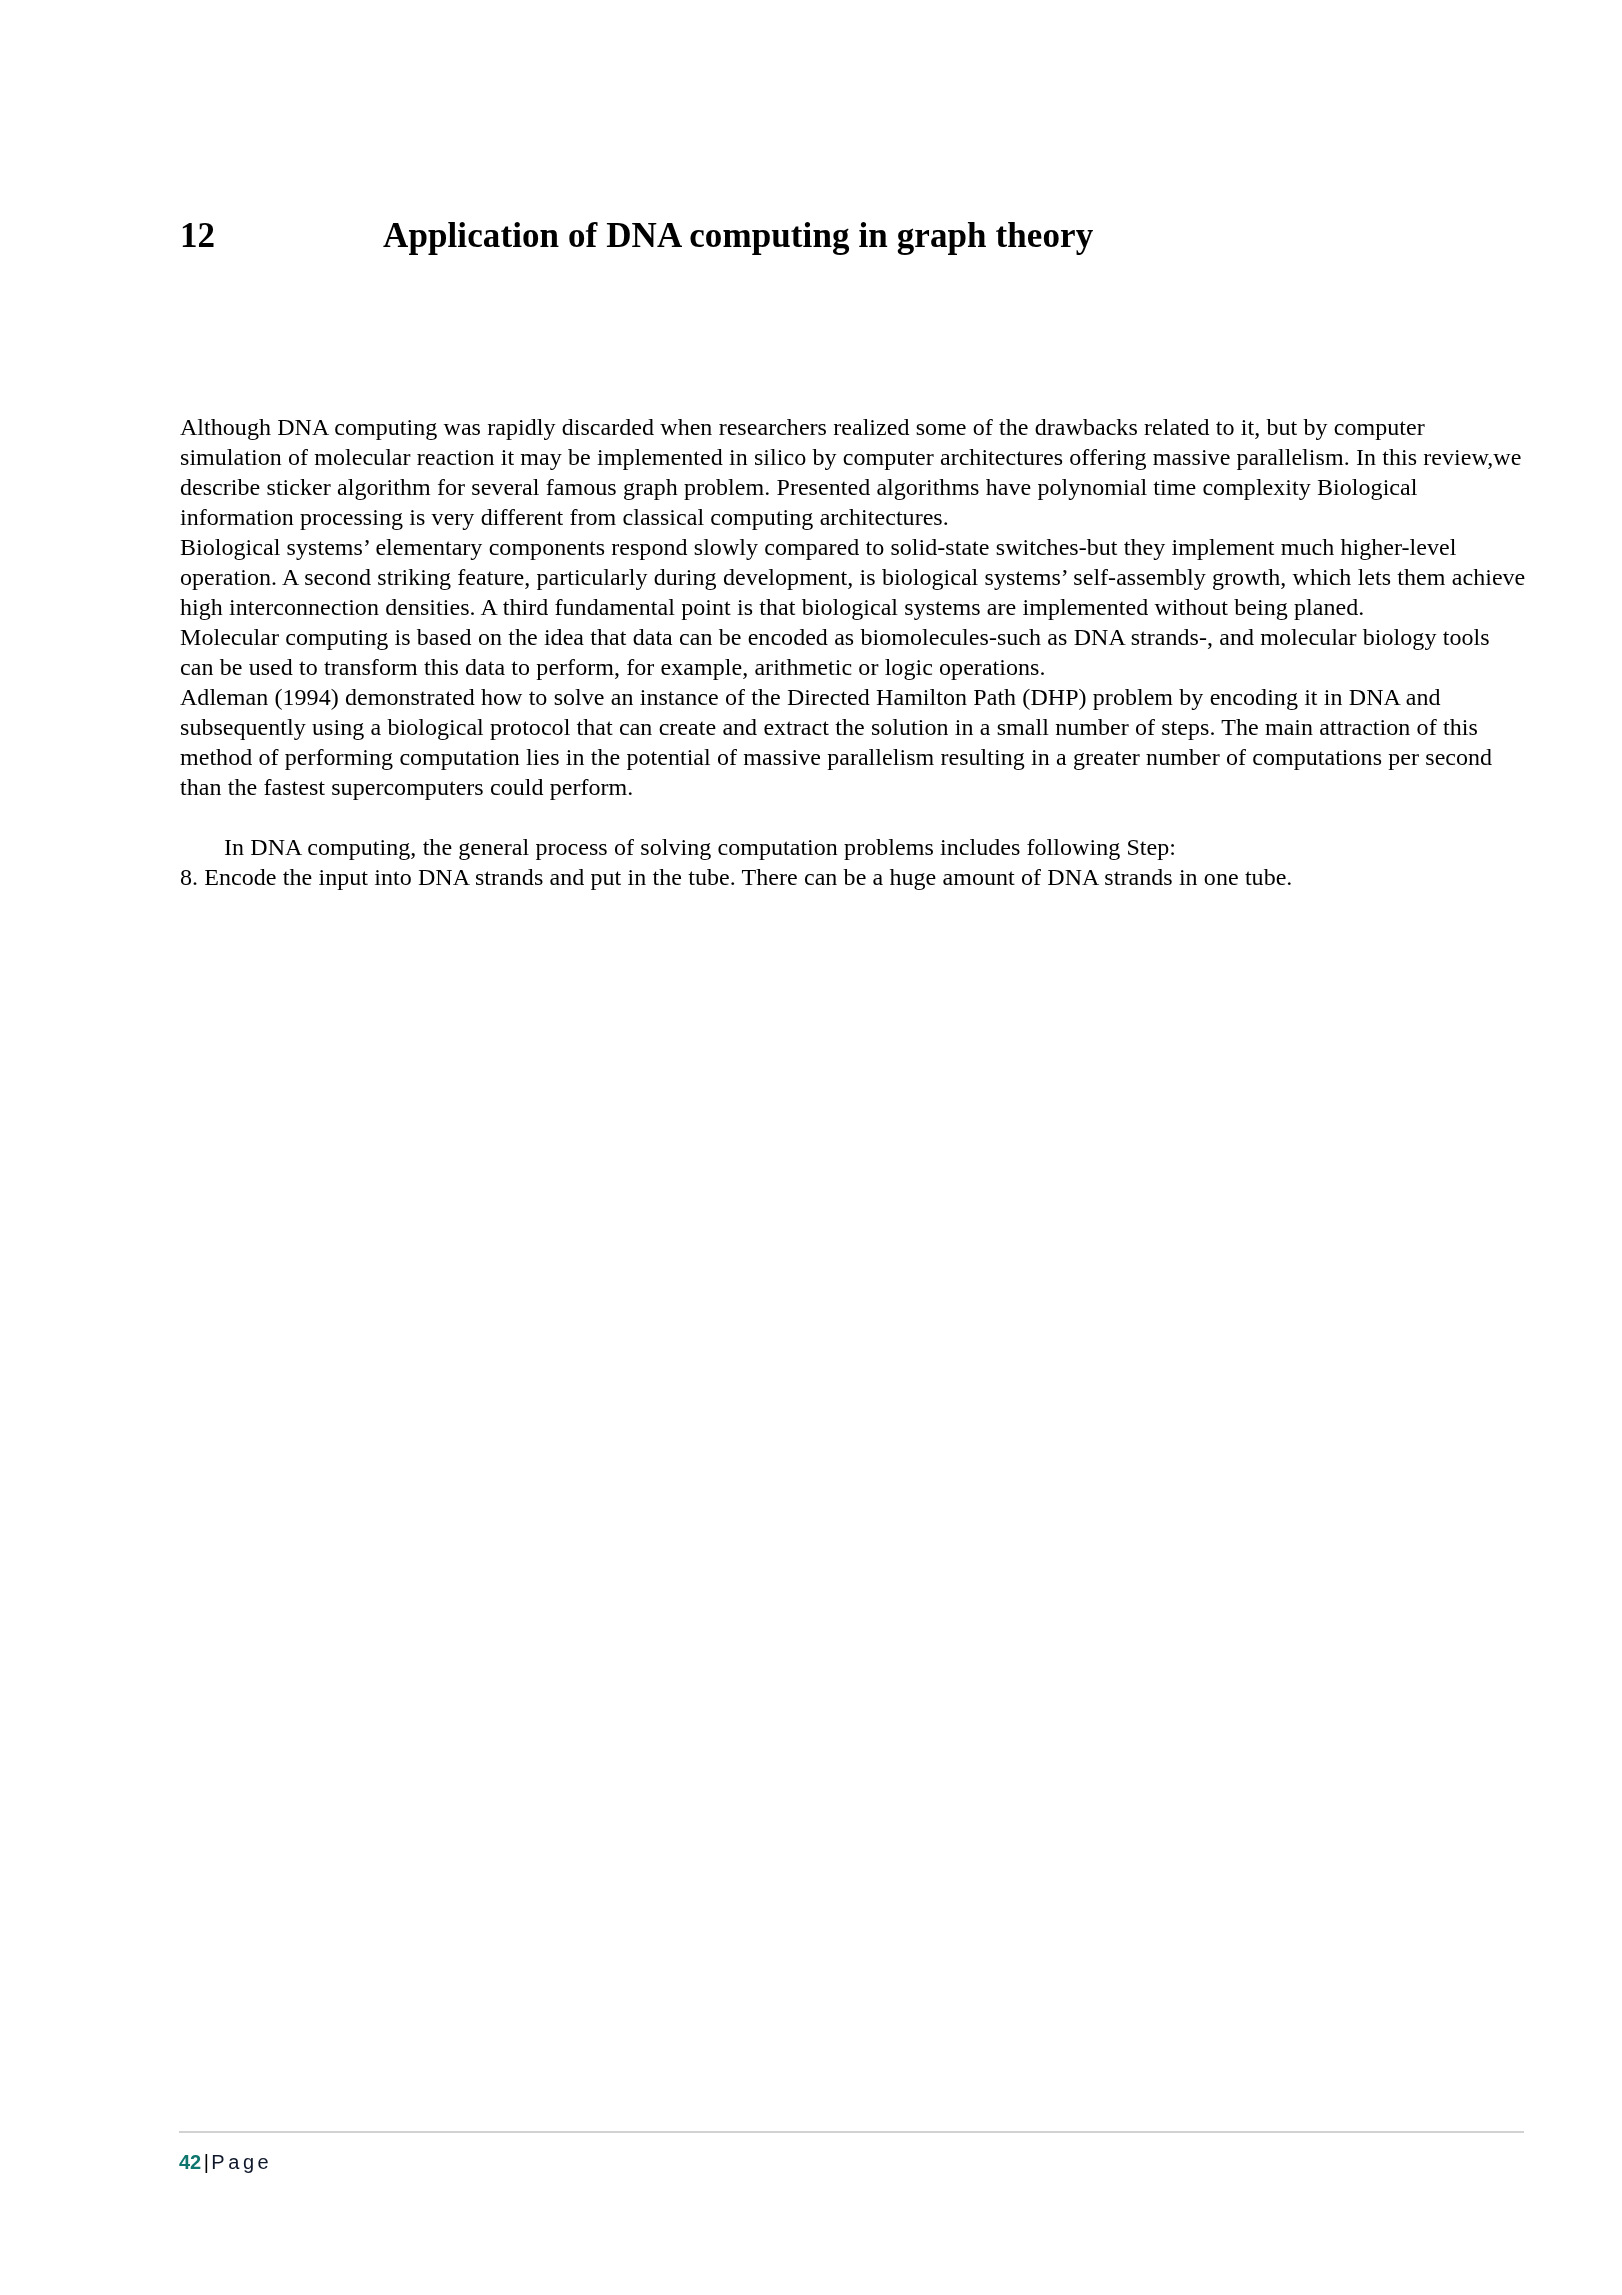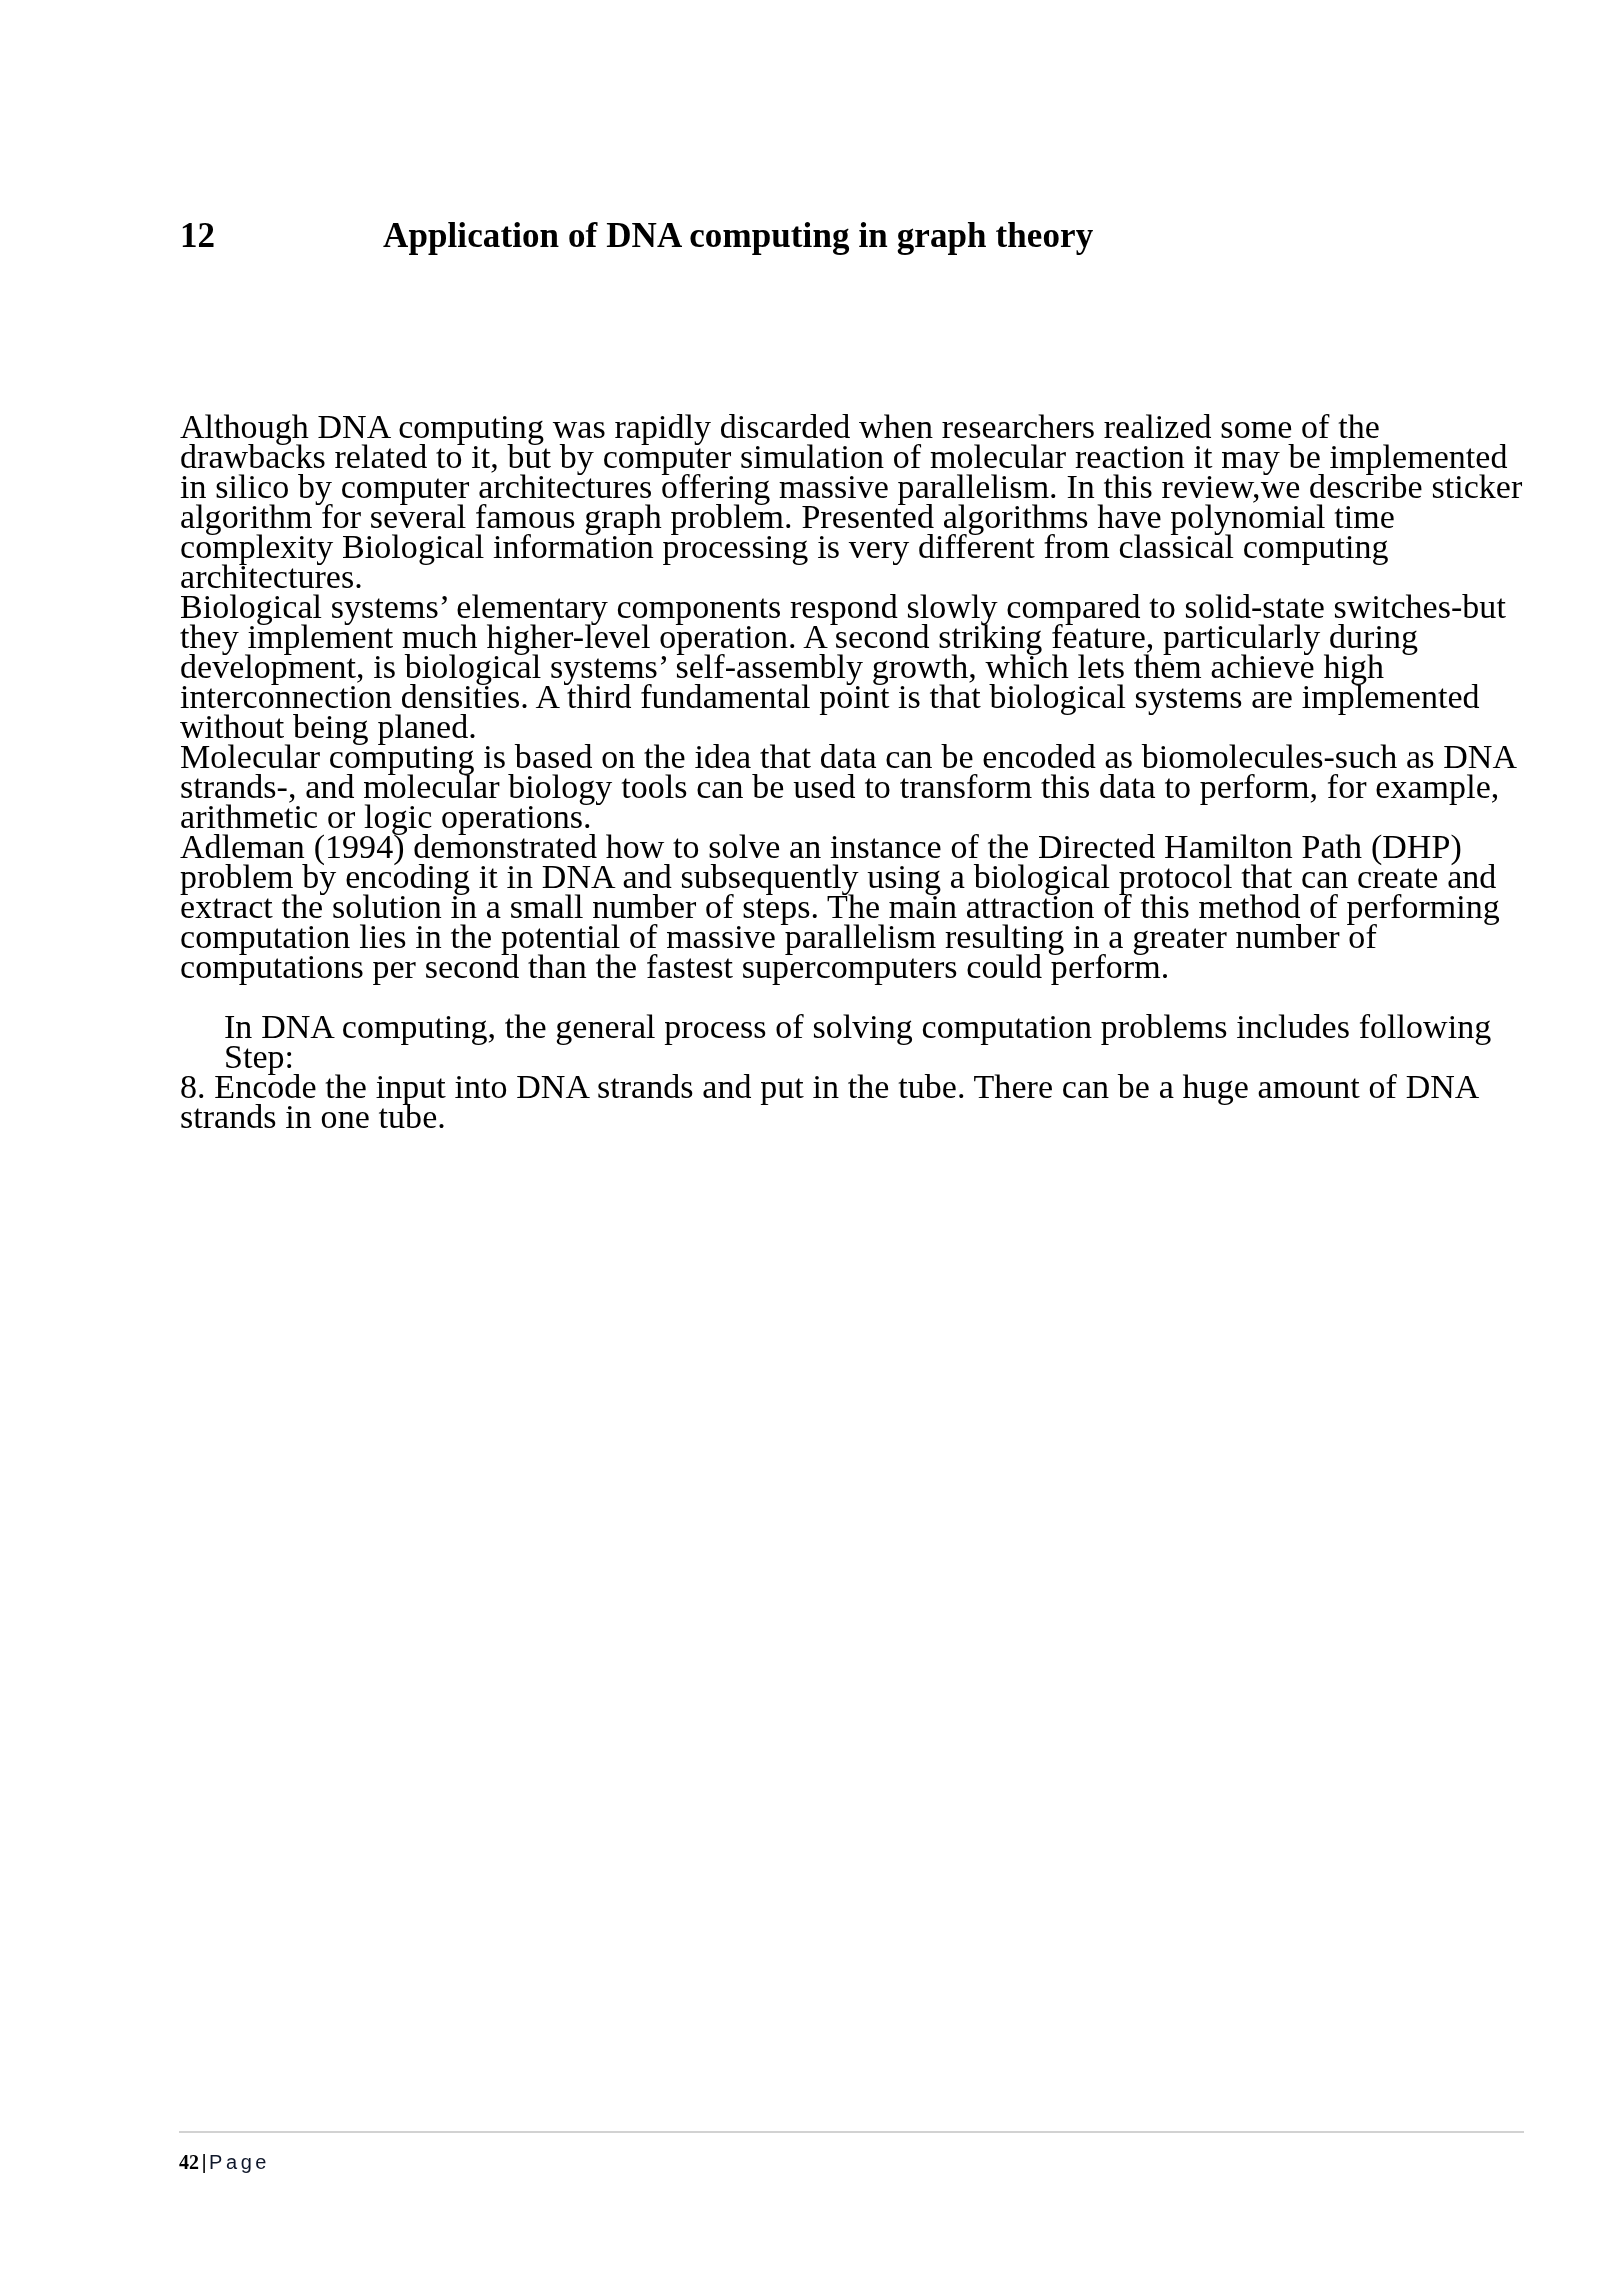--- a/index.html
+++ b/index.html
@@ -43,21 +43,21 @@
     display: inline-block;
     min-width: 149px;
   }
 
   
   .body-block {
     position: absolute;
     left: 180px;
     top: 412px;
     width: 1347px;
-    font-size: 34px;
+    font-size: 24px;
     line-height: 30px;
     text-align: left;
     letter-spacing: 0.04px;
     word-spacing: 0.2px;
   }
   .body-block p {
     margin: 0;
     padding: 0;
   }
   .body-block p.gap-before {
@@ -78,23 +78,22 @@
     position: absolute;
     left: 179px;
     top: 2150px;
     font-family: "Liberation Sans", "DejaVu Sans", sans-serif;
     font-size: 20px;
     line-height: 24px;
     white-space: nowrap;
   }
   .footer-text .pg-num {
     font-weight: bold;
-    color: #000000;
+    color: #0f766e;
     letter-spacing: 0px;
-    font-family: Liberation Serif, serif;
   }
   .footer-text .pg-sep {
     color: #000000;
     font-weight: normal;
     padding: 0 2.4px;
   }
   .footer-text .pg-word {
     color: #0f172a;
     letter-spacing: 3.6px;
   }

